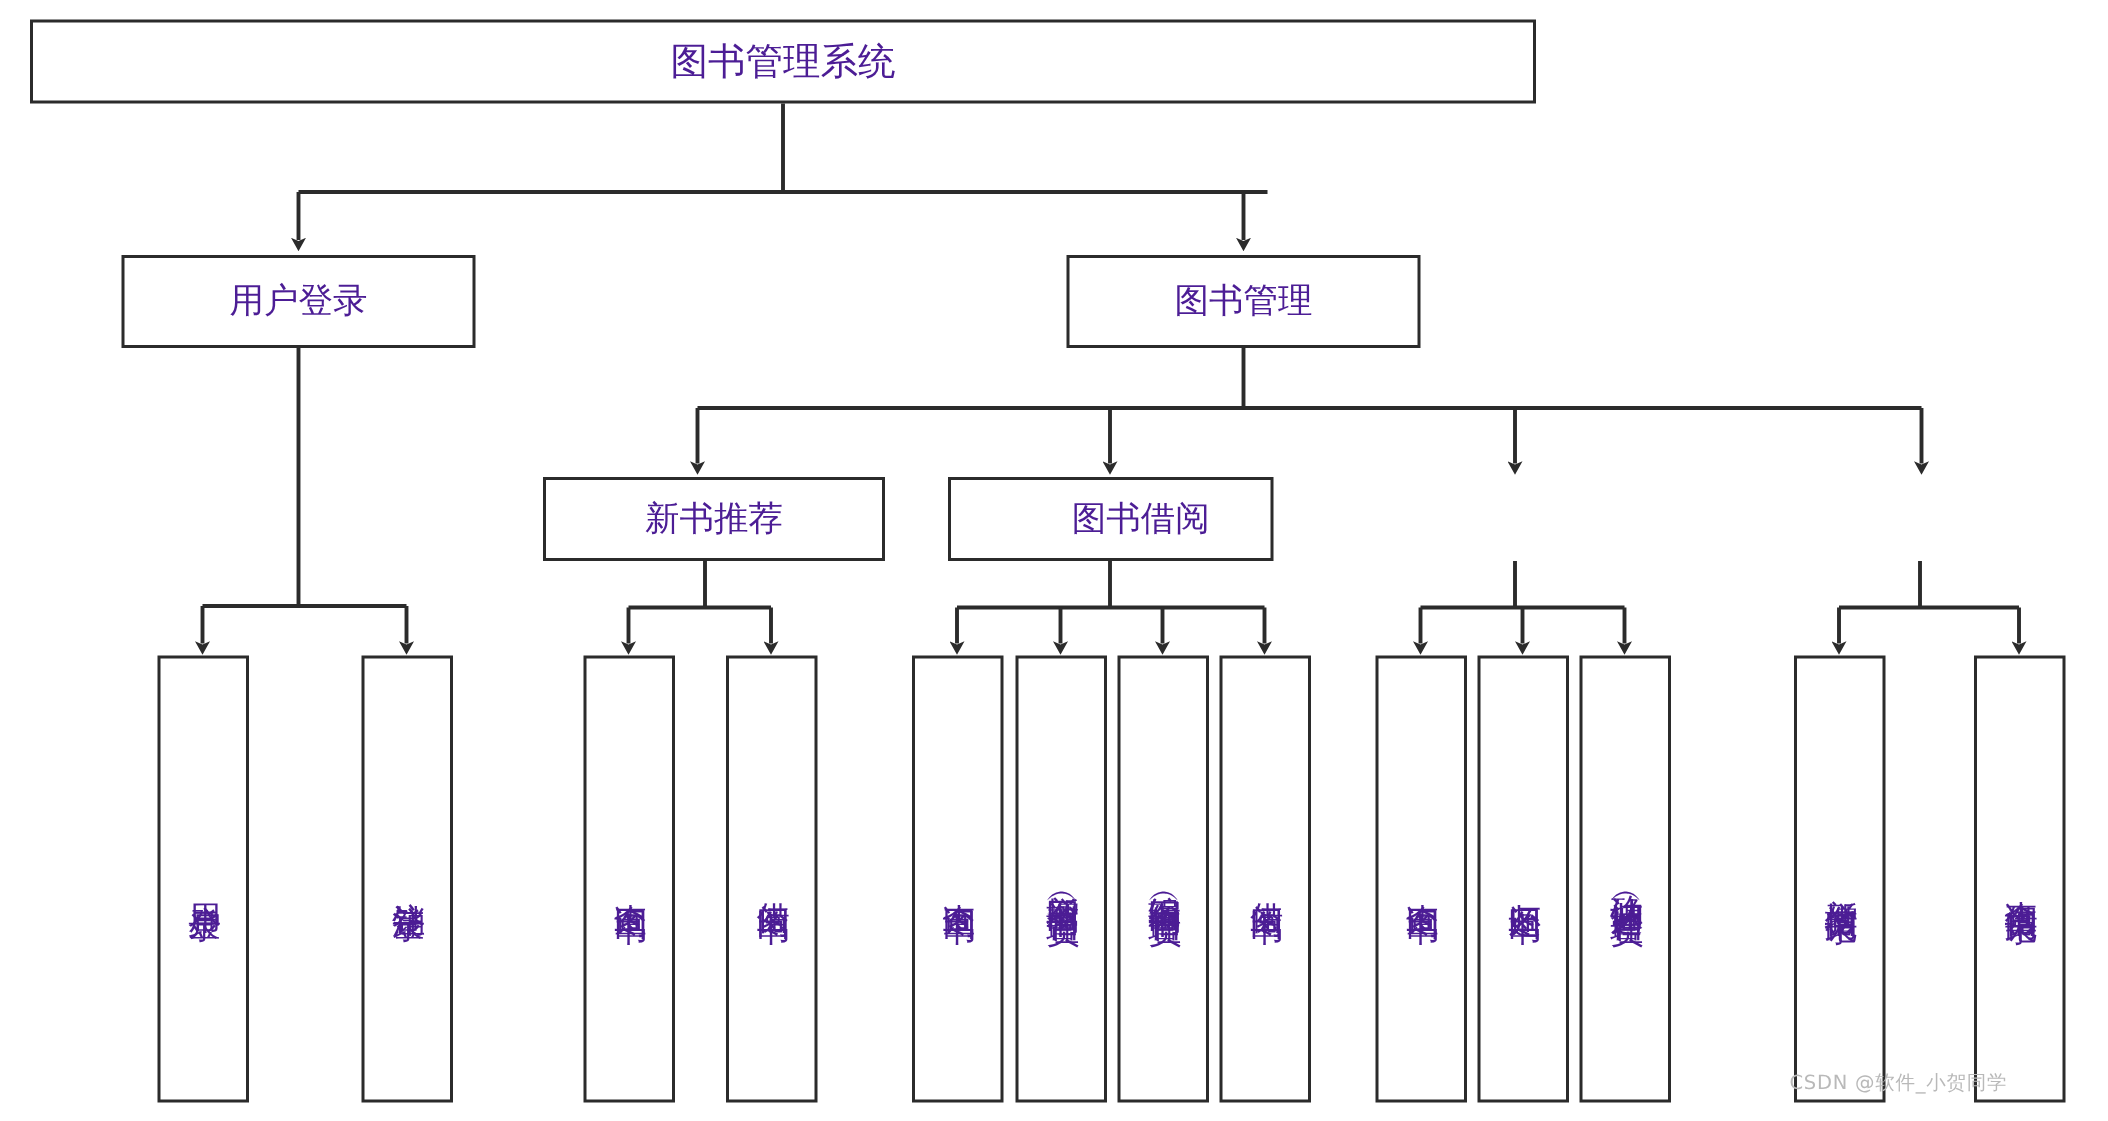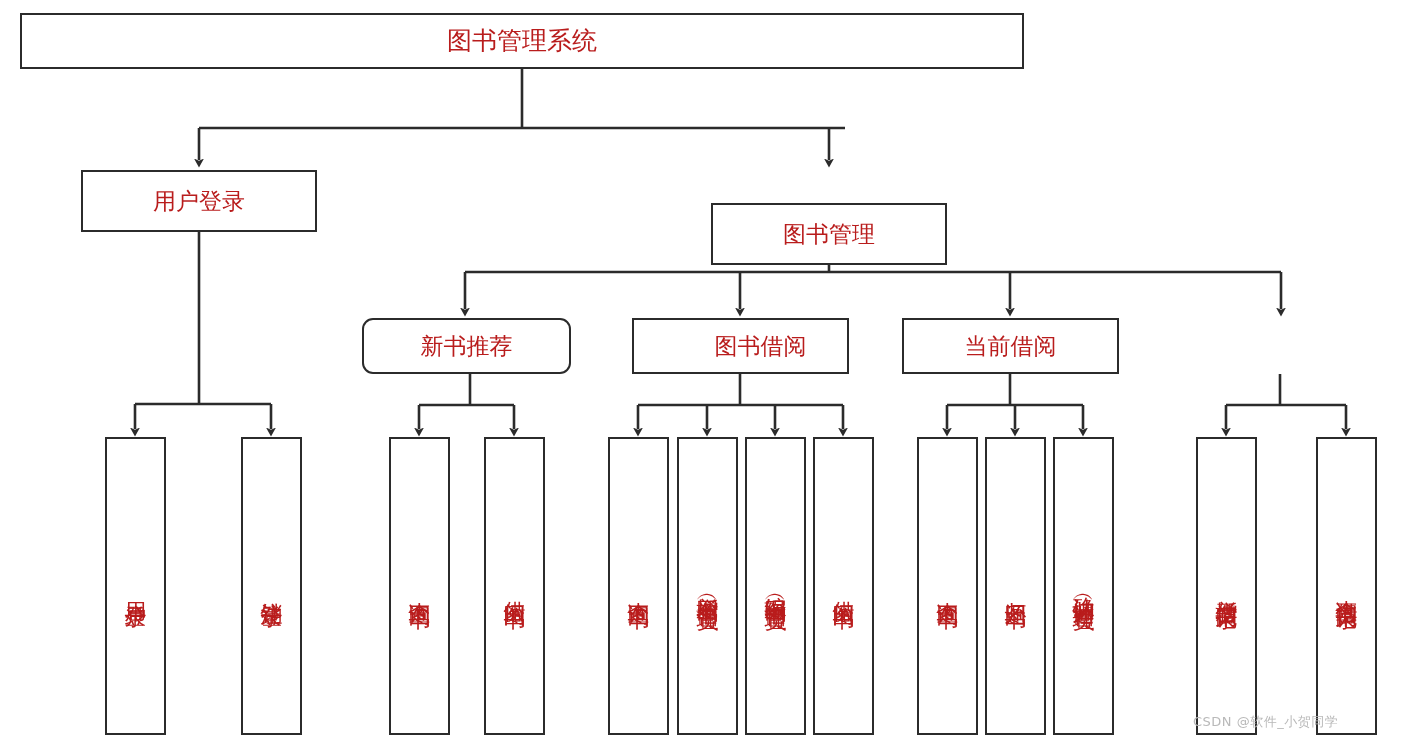--- a/index.html
+++ b/index.html
@@ -28,21 +28,21 @@
   }
   .node {
     position: absolute;
     box-sizing: border-box;
     background: #ffffff;
     border: 2.5px solid #2b2b2b;
     display: flex;
     align-items: center;
     justify-content: center;
     text-align: left;
-    color: #b91c1c;
+    color: #4c1d95;
     z-index: 2;
   }
   .node.root-node   { font-size: 25px; }
   .node.level2-node { font-size: 23px; }
   .node.level3-node { font-size: 23px; }
   .node.leaf-node   { font-size: 22px; }
   .node-label {
     display: block;
     line-height: 1.05;
     white-space: pre;
@@ -132,33 +132,30 @@
     </g>
   </svg>
 
   <div class="node root-node" style="left:20px; top:13px; width:1004px; height:56px;">
     <span class="node-label">图书管理系统</span>
   </div>
 
   <div class="node level2-node" style="left:81px; top:170px; width:236px; height:62px;">
     <span class="node-label">用户登录</span>
   </div>
-  <div class="node level2-node" style="left:711px; top:170px; width:236px; height:62px;margin-top:33px;">
+  <div class="node level2-node" style="left:711px; top:170px; width:236px; height:62px;">
     <span class="node-label">图书管理</span>
   </div>
 
-  <div class="node level3-node" style="left:362px; top:318px; width:209px; height:56px;border-radius:11px;">
+  <div class="node level3-node" style="left:362px; top:318px; width:228px; height:56px;">
     <span class="node-label">新书推荐</span>
   </div>
   <div class="node level3-node" style="left:632px; top:318px; width:217px; height:56px;padding-left:40px;">
     <span class="node-label">图书借阅</span>
   </div>
-  <div class="node level3-node" style="left:902px; top:318px; width:217px; height:56px;">
-    <span class="node-label">当前借阅</span>
-  </div>
 
   <div class="node leaf-node" style="left:105px; top:437px; width:61px; height:298px;">
     <span class="node-label">用户登录</span>
   </div>
   <div class="node leaf-node" style="left:241px; top:437px; width:61px; height:298px;">
     <span class="node-label">注销登录</span>
   </div>
 
   <div class="node leaf-node" style="left:389px; top:437px; width:61px; height:298px;">
     <span class="node-label">查询图书</span>

